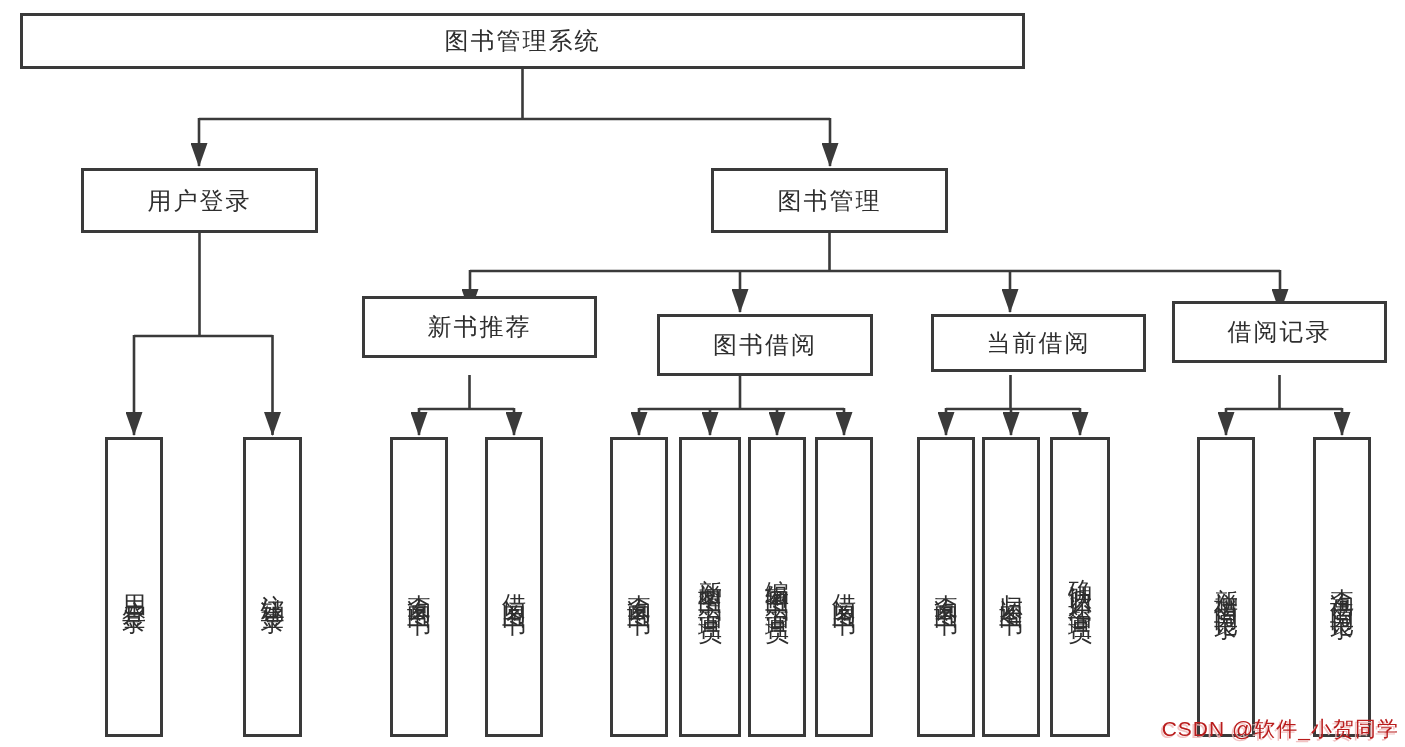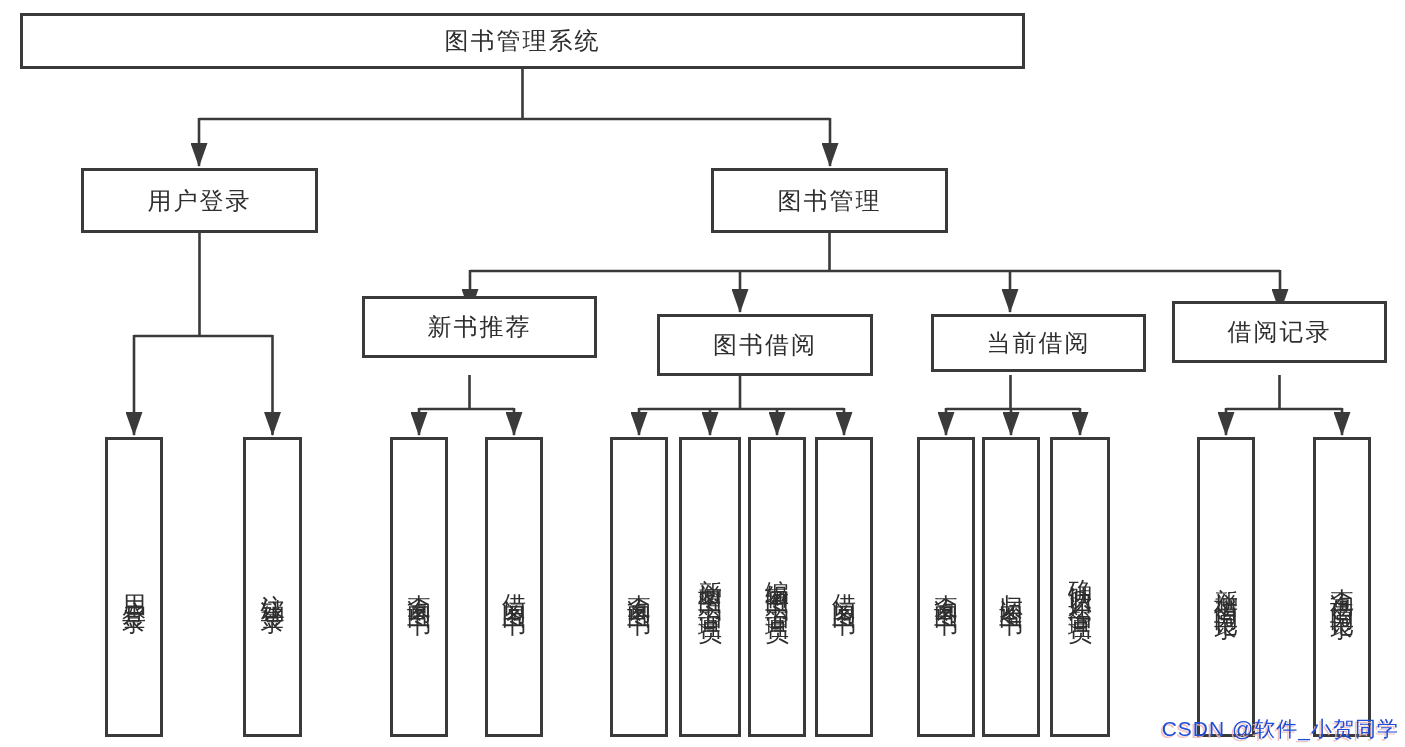--- a/index.html
+++ b/index.html
@@ -36,21 +36,21 @@
   .lf5{left:679px;width:62px;}
   .lf6{left:748px;width:58px;}
   .lf7{left:815px;width:58px;}
   .lf8{left:917px;width:58px;}
   .lf9{left:982px;width:58px;}
   .lf10{left:1050px;width:60px;}
   .lf11{left:1197px;width:58px;}
   .lf12{left:1313px;width:58px;}
   .watermark{
     position:absolute;right:6px;bottom:4px;z-index:5;
-    font-size:21px;color:#1d4ed8;letter-spacing:1px;
+    font-size:21px;color:#b91c1c;letter-spacing:1px;
     text-shadow:-2px 2px 0 rgba(240,185,185,0.85);
     white-space:nowrap;
     text-align:right;
   }
 </style>
 </head>
 <body>
 
 <div class="stage">
 

